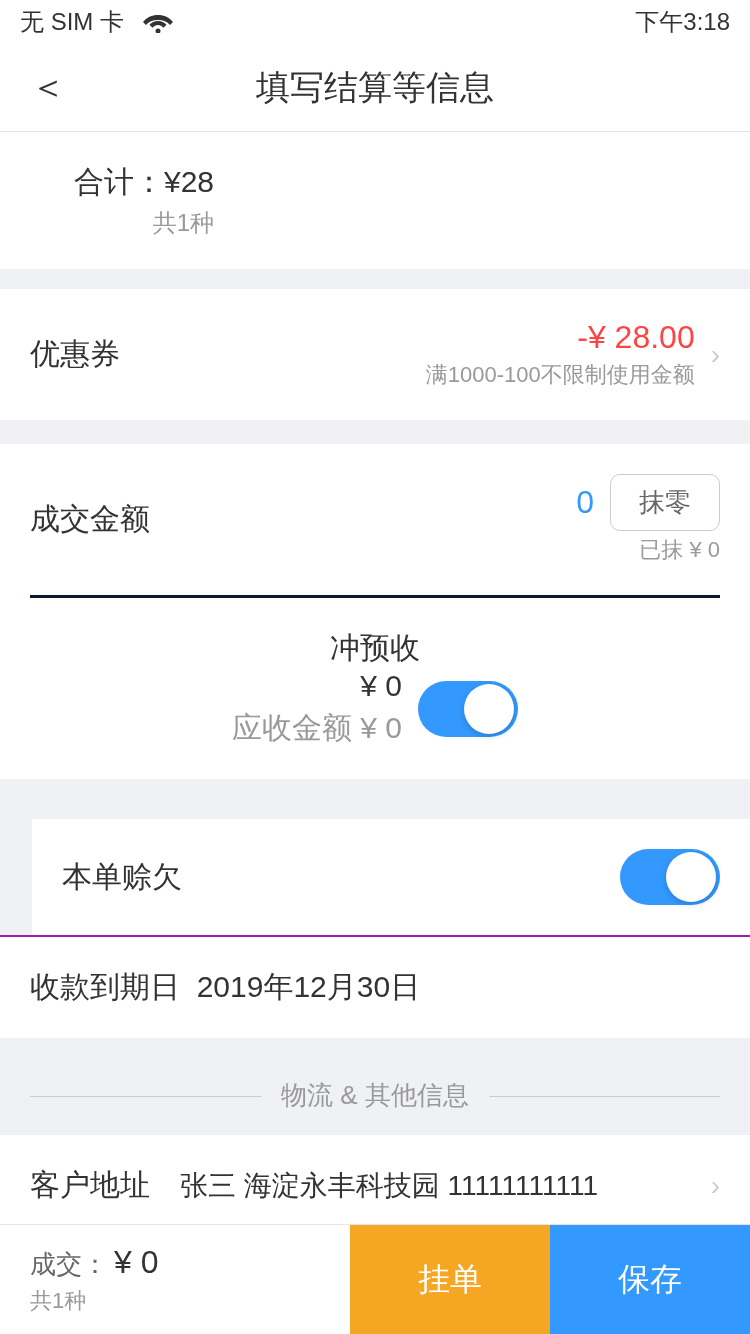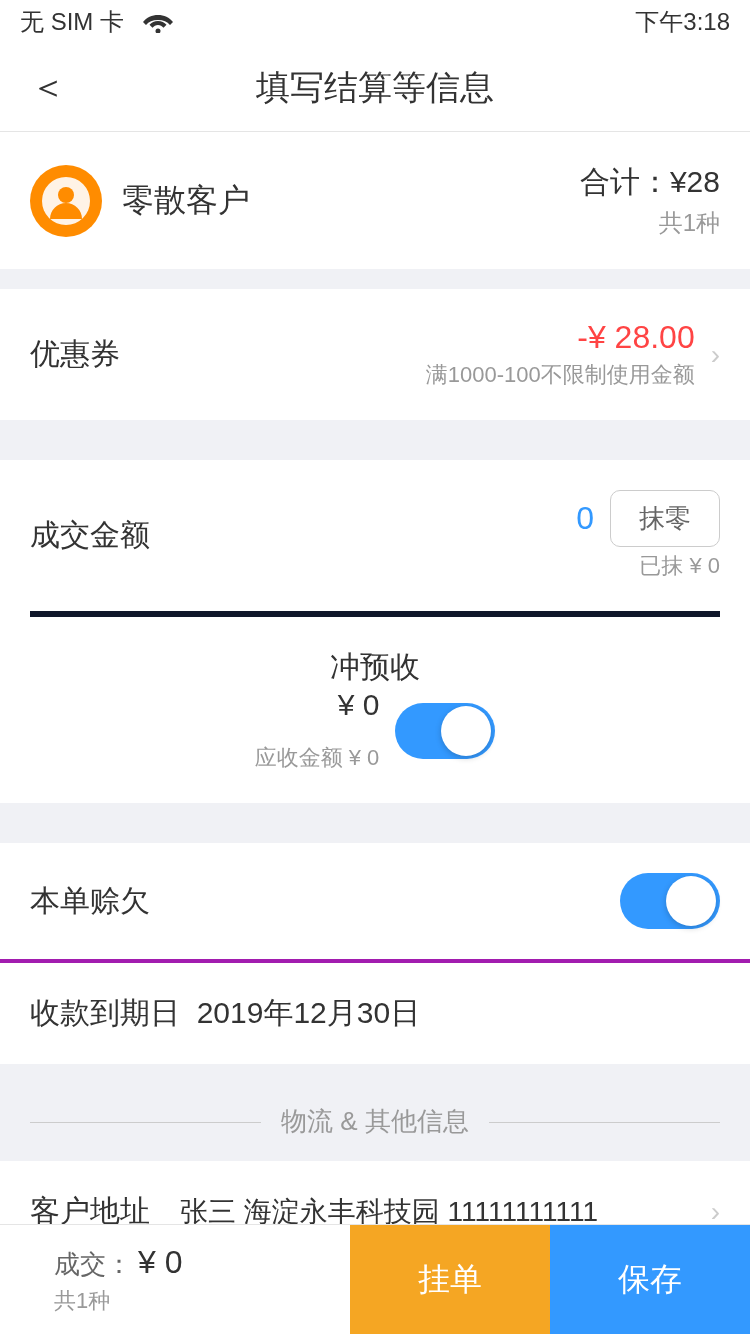--- a/index.html
+++ b/index.html
@@ -110,21 +110,21 @@
       margin-top: 4px;
     }
 
     
     .coupon-section {
       background: #fff;
       padding: 30px 30px;
       display: flex;
       align-items: center;
       justify-content: space-between;
-      margin-bottom: 20px;
+      margin-bottom: 4px;
     }
     .coupon-label {
       font-size: 30px;
       color: #333;
     }
     .coupon-right {
       display: flex;
       align-items: center;
       gap: 10px;
     }
@@ -151,21 +151,21 @@
     .transaction-section {
       background: #fff;
       padding: 0 30px;
       margin-bottom: 0;
     }
     .transaction-row {
       display: flex;
       align-items: center;
       justify-content: space-between;
       padding: 30px 0;
-      border-bottom: 6px solid #0f172a;
+      border-bottom: 3px solid #0f172a;
     }
     .transaction-row:last-child {
       border-bottom: none;
     }
     .row-label {
       font-size: 30px;
       color: #333;
     }
     .row-right {
       display: flex;
@@ -201,21 +201,21 @@
       flex-direction: column;
     }
     .prepay-left { font-size: 30px; color: #333; }
     .prepay-right {
       display: flex;
       align-items: center;
       gap: 16px;
     }
     .prepay-amount-block { text-align: right; }
     .prepay-amount { font-size: 30px; color: #333; }
-    .prepay-sub { font-size: 22px; color: #999; margin-top: 21px; }
+    .prepay-sub { font-size: 30px; color: #999; margin-top: 5px; }
 
     
     .toggle-wrapper {
       width: 100px;
       height: 56px;
       border-radius: 28px;
       background: #3399ff;
       position: relative;
       cursor: pointer;
       flex-shrink: 0;
@@ -232,28 +232,29 @@
     }
 
     
     .debt-section {
       background: #fff;
       padding: 30px 30px;
       display: flex;
       align-items: center;
       justify-content: space-between;
       margin-top: 20px;
+      margin-left: 32px;
     }
     .debt-label { font-size: 30px; color: #333; }
 
     
     .due-date-section {
       background: #fff;
       padding: 30px 30px;
-      border-top: 4px solid #a21caf;
+      border-top: 2px solid #a21caf;
     }
     .due-date-label { font-size: 30px; color: #333; }
 
     
     .logistics-divider {
       background: #f0f1f5;
       padding: 20px 0;
       text-align: center;
       position: relative;
       margin-top: 20px;
@@ -304,22 +305,21 @@
       left: 0;
       width: 750px;
       height: 110px;
       display: flex;
       align-items: center;
       background: #fff;
       border-top: 1px solid #e5e5e5;
     }
     .bottom-info {
       flex: 1;
-      padding: 0 22px;
-      margin-left: 32px;
+      padding: 0 30px;
     }
     .bottom-deal {
       font-size: 26px;
       color: #666;
     }
     .bottom-amount {
       font-size: 32px;
       color: #333;
       font-weight: 500;
     }
@@ -372,31 +372,20 @@
 </div>
 
 <div class="nav-bar">
   <div class="nav-back">＜</div>
   <div class="nav-title">填写结算等信息</div>
 </div>
 
 <div class="content">
 
   <div class="customer-section">
-    <div class="customer-left">
-      <div class="customer-avatar">
-        <div class="customer-avatar-icon">
-          <svg width="40" height="40" viewBox="0 0 40 40">
-            <circle cx="20" cy="14" r="8" fill="#ff8c00"></circle>
-            <path d="M4 38c0-8.8 7.2-16 16-16s16 7.2 16 16" fill="#ff8c00"></path>
-          </svg>
-        </div>
-      </div>
-      <span class="customer-name">零散客户</span>
-    </div>
     <div class="customer-right">
       <div class="customer-total">合计：¥28</div>
       <div class="customer-count">共1种</div>
     </div>
   </div>
 
   <div class="coupon-section">
     <span class="coupon-label">优惠券</span>
     <div class="coupon-right">
       <div class="coupon-value-block">

